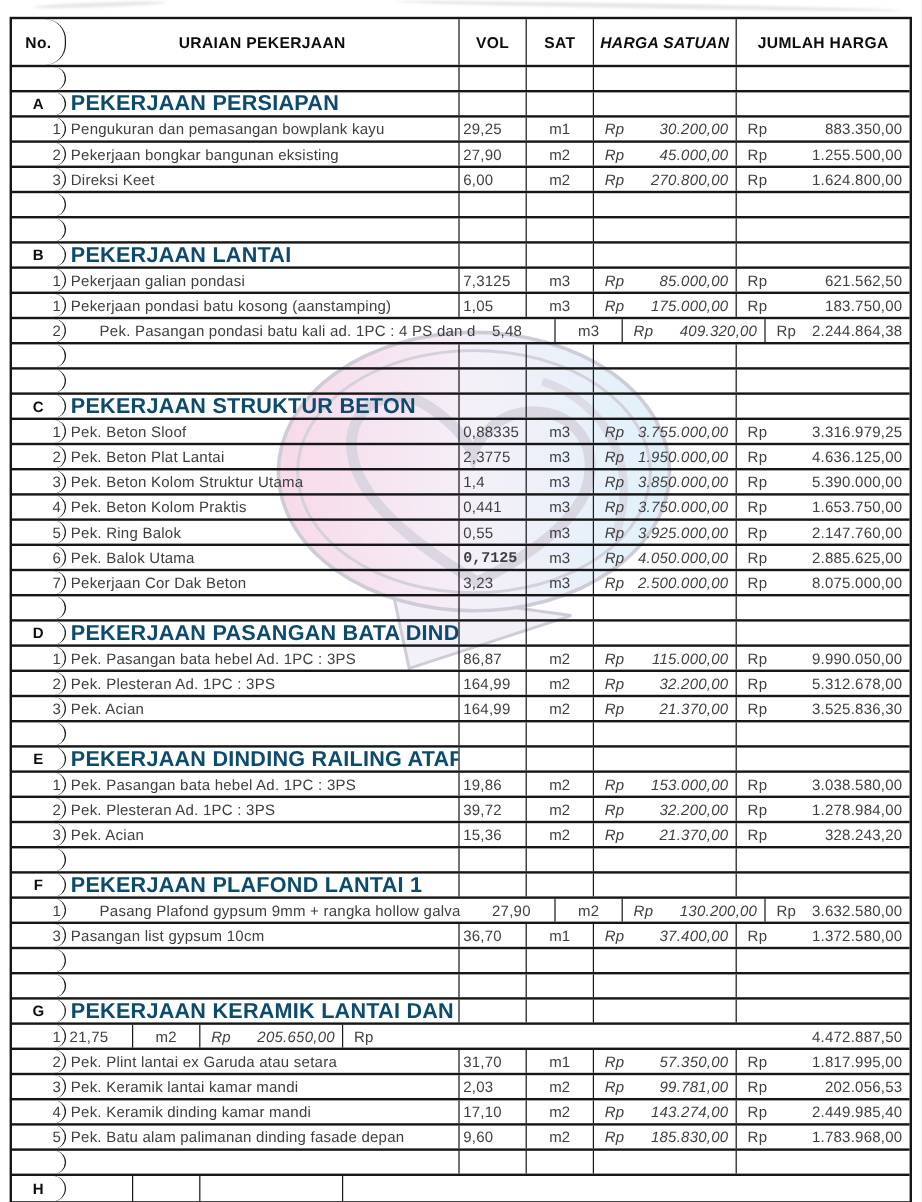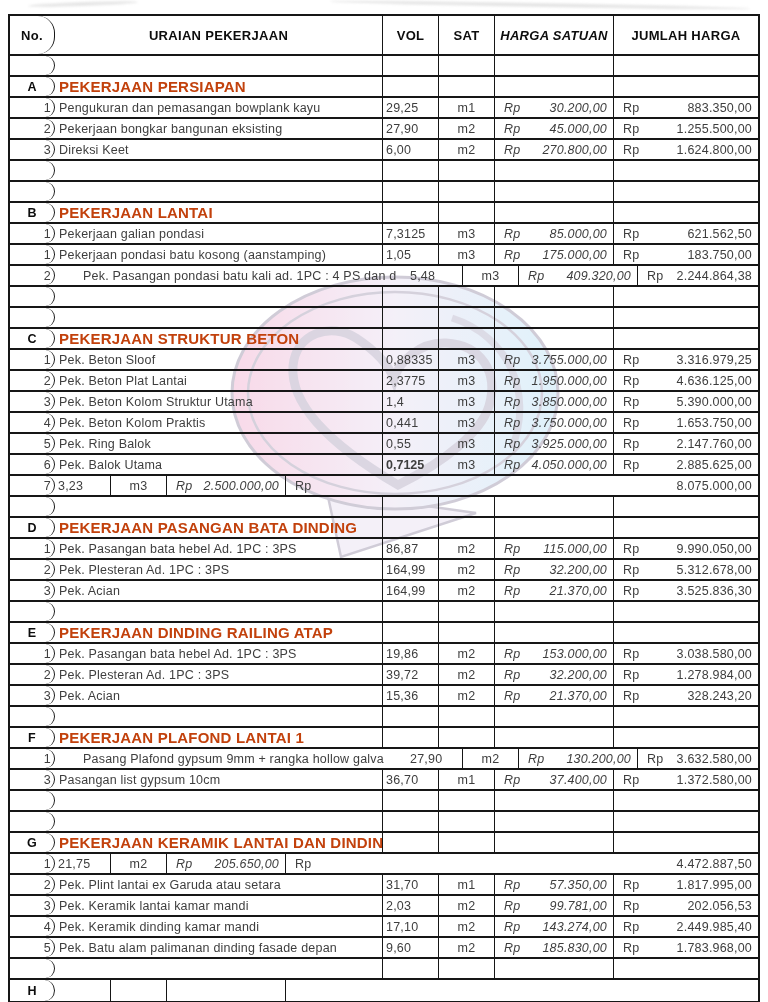--- a/index.html
+++ b/index.html
@@ -30,23 +30,23 @@
   .c-desc{width:328px;padding-left:4px;}
   .c-vol{width:56px;padding-left:3px;}
   .c-sat{width:56px;justify-content:center;}
   .c-hs{width:119px;font-style:italic;}
   .c-jh{flex:1;border-right:none;}
   .money{justify-content:space-between;padding:0 6px 0 9px;}
   .money .amt{text-align:right;}
 
   .hdr .cell{justify-content:center;padding:0;font-weight:bold;color:#0d0d0d;font-size:13px;letter-spacing:.3px;}
   .row.section .c-no{justify-content:center;padding-right:0;font-weight:bold;color:#0d0d0d;}
-  .row.section .c-desc{font-weight:bold;color:#c2410c;font-size:15px;}
+  .row.section .c-desc{font-weight:bold;color:#0c4a6e;font-size:18px;}
   .noborder-right{border-right:none !important;margin-left:24px;}
-  .serif-vol{font-family:Liberation Sans, sans-serif;font-weight:bold;font-size:12.5px;letter-spacing:0;}
+  .serif-vol{font-family:Liberation Mono, monospace;font-weight:bold;font-size:12.5px;letter-spacing:0;}
 </style>
 </head>
 <body>
 
 <div class="page">
 
   <div class="scan-wisp wisp1"></div>
   <div class="scan-wisp wisp2"></div>
 
   <svg class="watermark" viewBox="205 255 380 325" xmlns="http://www.w3.org/2000/svg">
@@ -305,20 +305,21 @@
             <span>Rp</span>
             <span class="amt">4.050.000,00</span>
           </div>
           <div class="cell c-jh money">
             <span>Rp</span>
             <span class="amt">2.885.625,00</span>
           </div>
         </div>
         <div class="row item">
           <div class="cell c-no">7</div>
+          <div class="cell c-desc">Pekerjaan Cor Dak Beton</div>
           <div class="cell c-vol">3,23</div>
           <div class="cell c-sat">m3</div>
           <div class="cell c-hs money">
             <span>Rp</span>
             <span class="amt">2.500.000,00</span>
           </div>
           <div class="cell c-jh money">
             <span>Rp</span>
             <span class="amt">8.075.000,00</span>
           </div>

